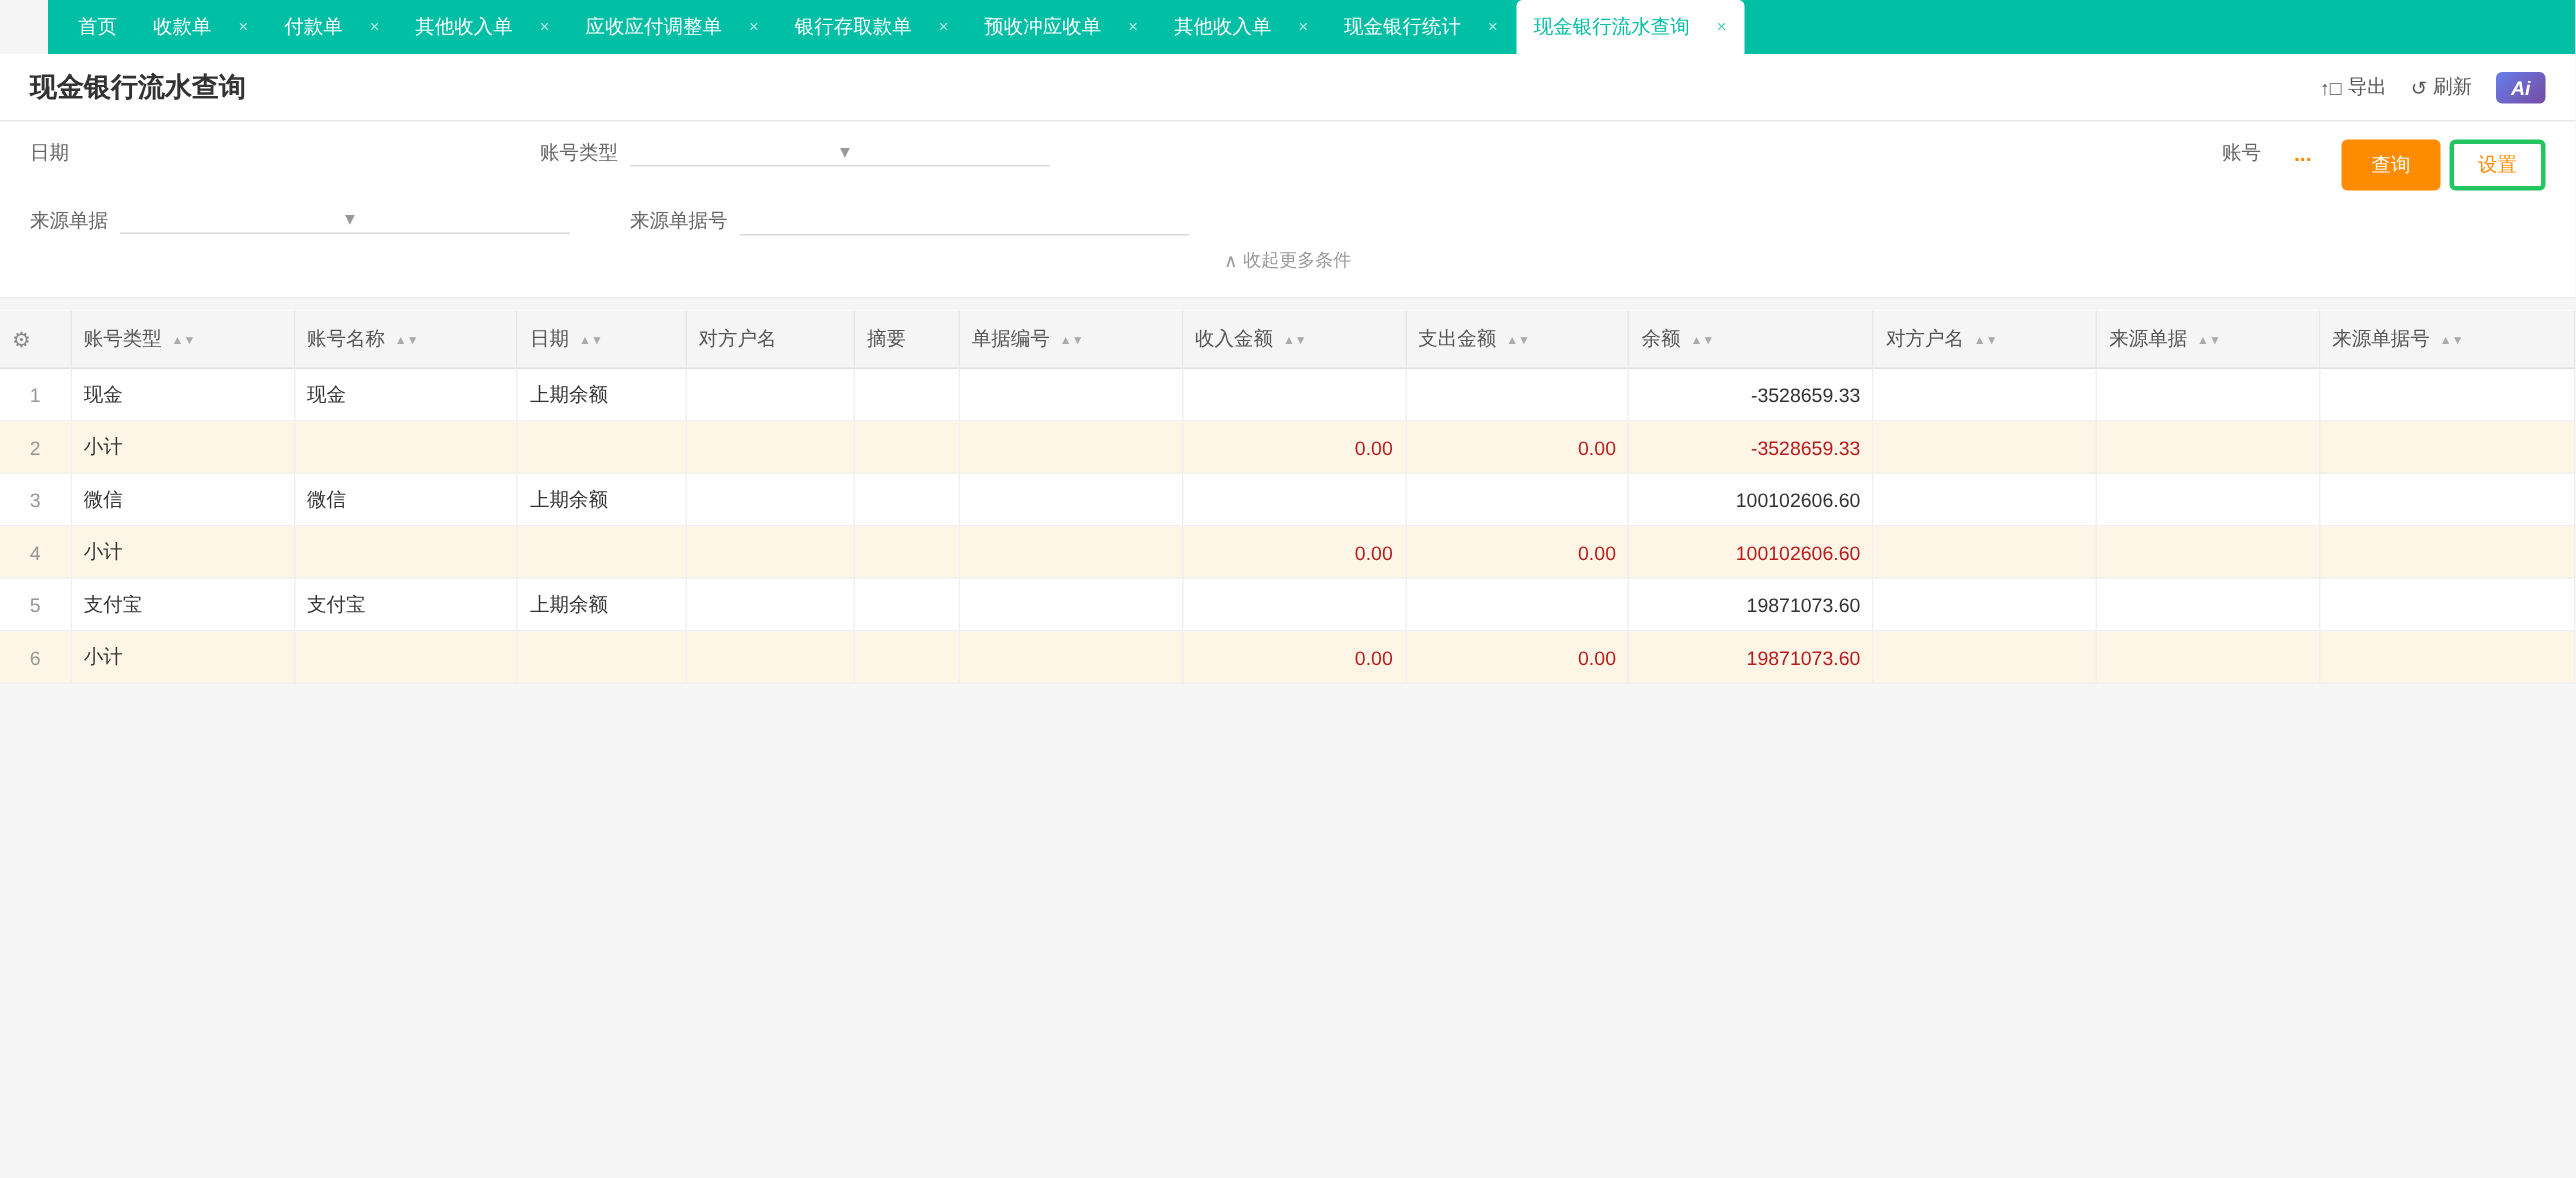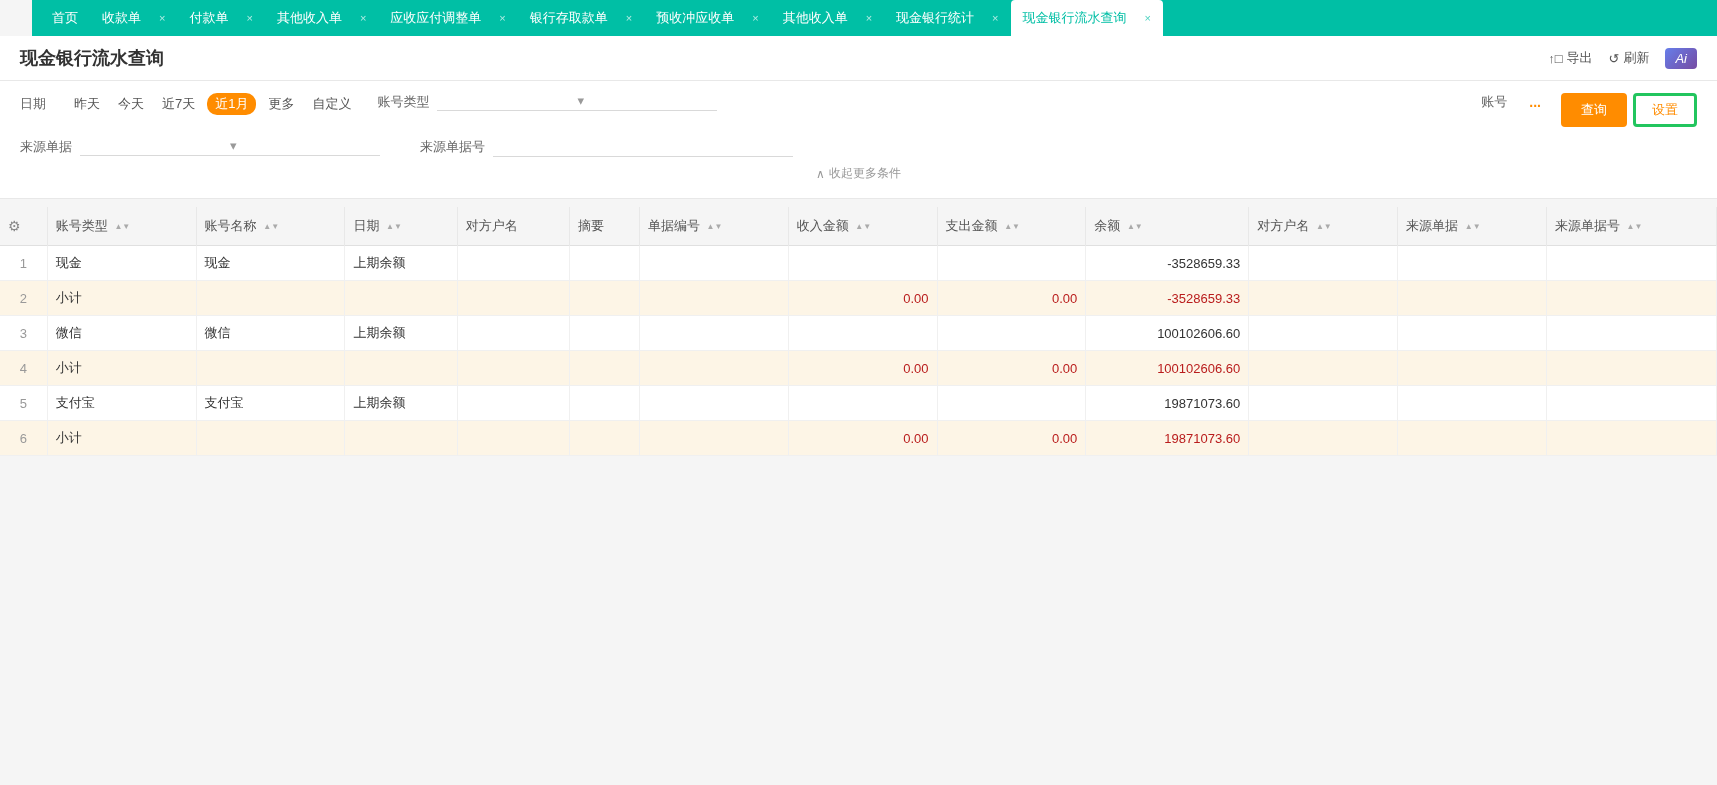--- a/index.html
+++ b/index.html
@@ -218,21 +218,21 @@
       font-size: 14px;
       font-weight: bold;
     }
     .ai-badge {
       background: linear-gradient(135deg, #667eea 0%, #764ba2 100%);
       color: #fff;
       border-radius: 4px;
       padding: 3px 10px;
       font-size: 13px;
       font-style: italic;
-      font-weight: normal;
+      font-weight: bold;
       cursor: pointer;
     }
     .date-row {
       display: flex;
       align-items: baseline;
       gap: 8px;
     }
     .filter-row-2 {
       display: flex;
       align-items: center;
@@ -313,28 +313,20 @@
   </div>
 </div>
 
 <div class="filter-area">
 
   <div style="display:flex; align-items:flex-start; gap:20px; margin-bottom:10px;">
 
     <div style="display:flex; flex-direction:column; gap:4px; min-width:320px;">
       <div class="date-row">
         <span class="filter-label">日期</span>
-        <div class="date-options">
-          <span class="date-opt">昨天</span>
-          <span class="date-opt">今天</span>
-          <span class="date-opt">近7天</span>
-          <span class="date-opt active">近1月</span>
-          <span class="date-opt">更多</span>
-          <span class="date-opt">自定义</span>
-        </div>
       </div>
     </div>
 
     <div style="display:flex; align-items:center; gap:8px; flex:1;">
       <span class="filter-label">账号类型</span>
       <div class="select-wrapper" style="min-width:280px;">
         <span></span>
         <span class="select-arrow">▾</span>
       </div>
     </div>

